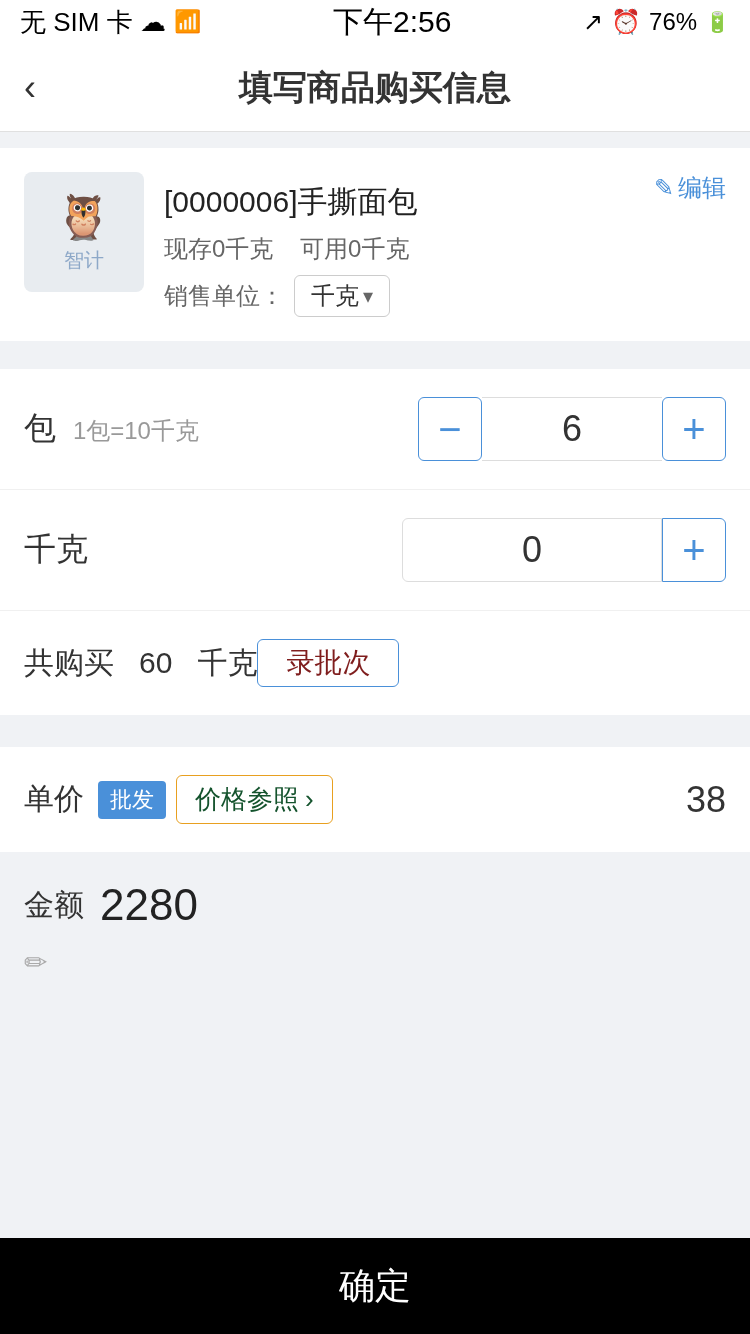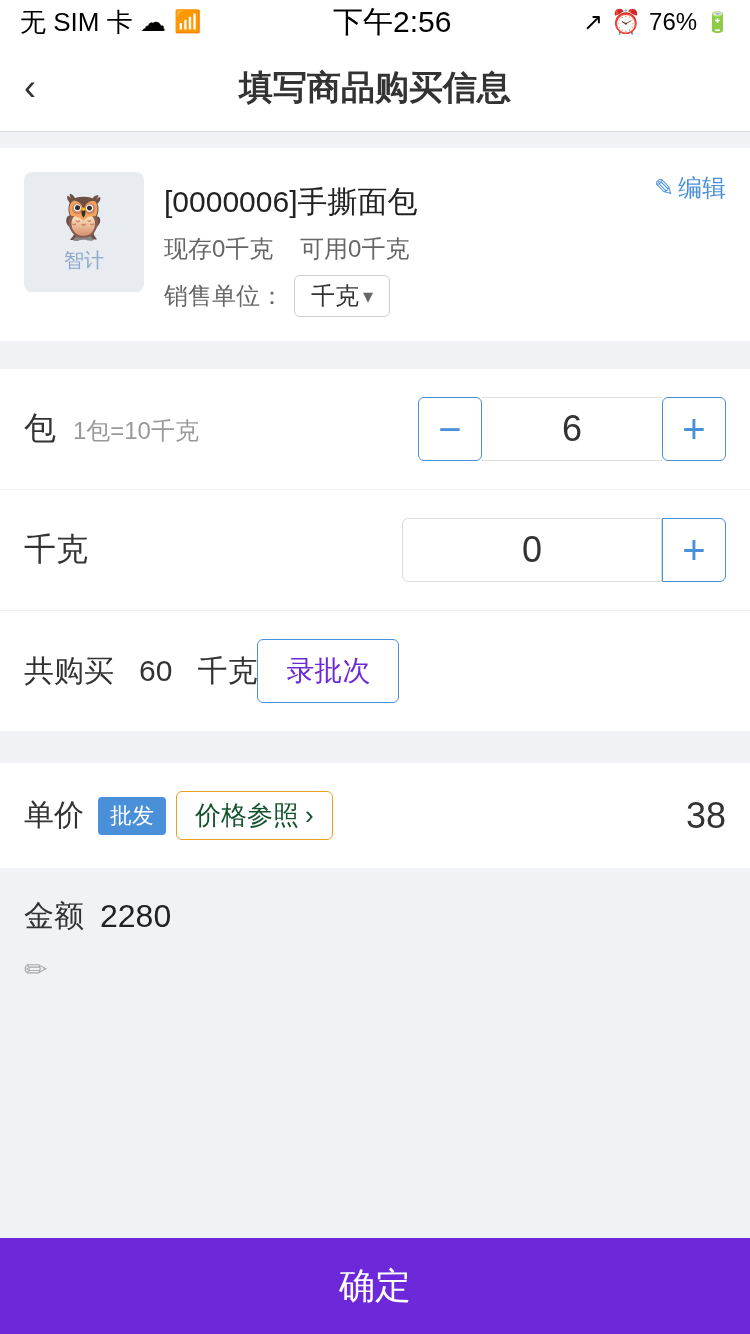--- a/index.html
+++ b/index.html
@@ -172,22 +172,22 @@
       align-items: center;
       justify-content: flex-start;
       padding: 28px 24px;
       background: #fff;
     }
     .total-text { font-size: 30px; color: #333; }
     .total-text span { color: #333; font-weight: 500; }
     .record-btn {
       border: 1px solid #4a90d9;
       border-radius: 6px;
-      padding: 12px 28px;
-      color: #6d28d9;
+      padding: 4px 28px;
+      color: #7f1d1d;
       font-size: 28px;
       background: #fff;
       cursor: pointer;
     }
 
     
     .price-section {
       background: #fff;
       margin-top: 16px;
       padding: 28px 24px;
@@ -226,21 +226,21 @@
     .amount-section {
       background: #f0f2f5;
       padding: 28px 24px 0 24px;
     }
     .amount-row {
       display: flex;
       align-items: center;
       margin-bottom: 16px;
     }
     .amount-label { font-size: 30px; color: #333; margin-right: 16px; }
-    .amount-value { font-size: 32px; color: #222; font-weight: 500; }
+    .amount-value { font-size: 44px; color: #222; font-weight: 500; }
     .note-row {
       display: flex;
       align-items: center;
       gap: 12px;
       padding-bottom: 20px;
     }
     .note-icon { color: #aaa; font-size: 28px; }
     .note-text { font-size: 28px; color: #aaa; }
 
     
@@ -249,21 +249,21 @@
       height: 360px;
     }
 
     
     .confirm-btn {
       position: fixed;
       bottom: 0;
       left: 0;
       width: 750px;
       height: 96px;
-      background: #6d28d9;
+      background: #000000;
       color: #fff;
       font-size: 36px;
       display: flex;
       align-items: center;
       justify-content: center;
       cursor: pointer;
       border: none;
       margin-top: 44px;
     }
 

